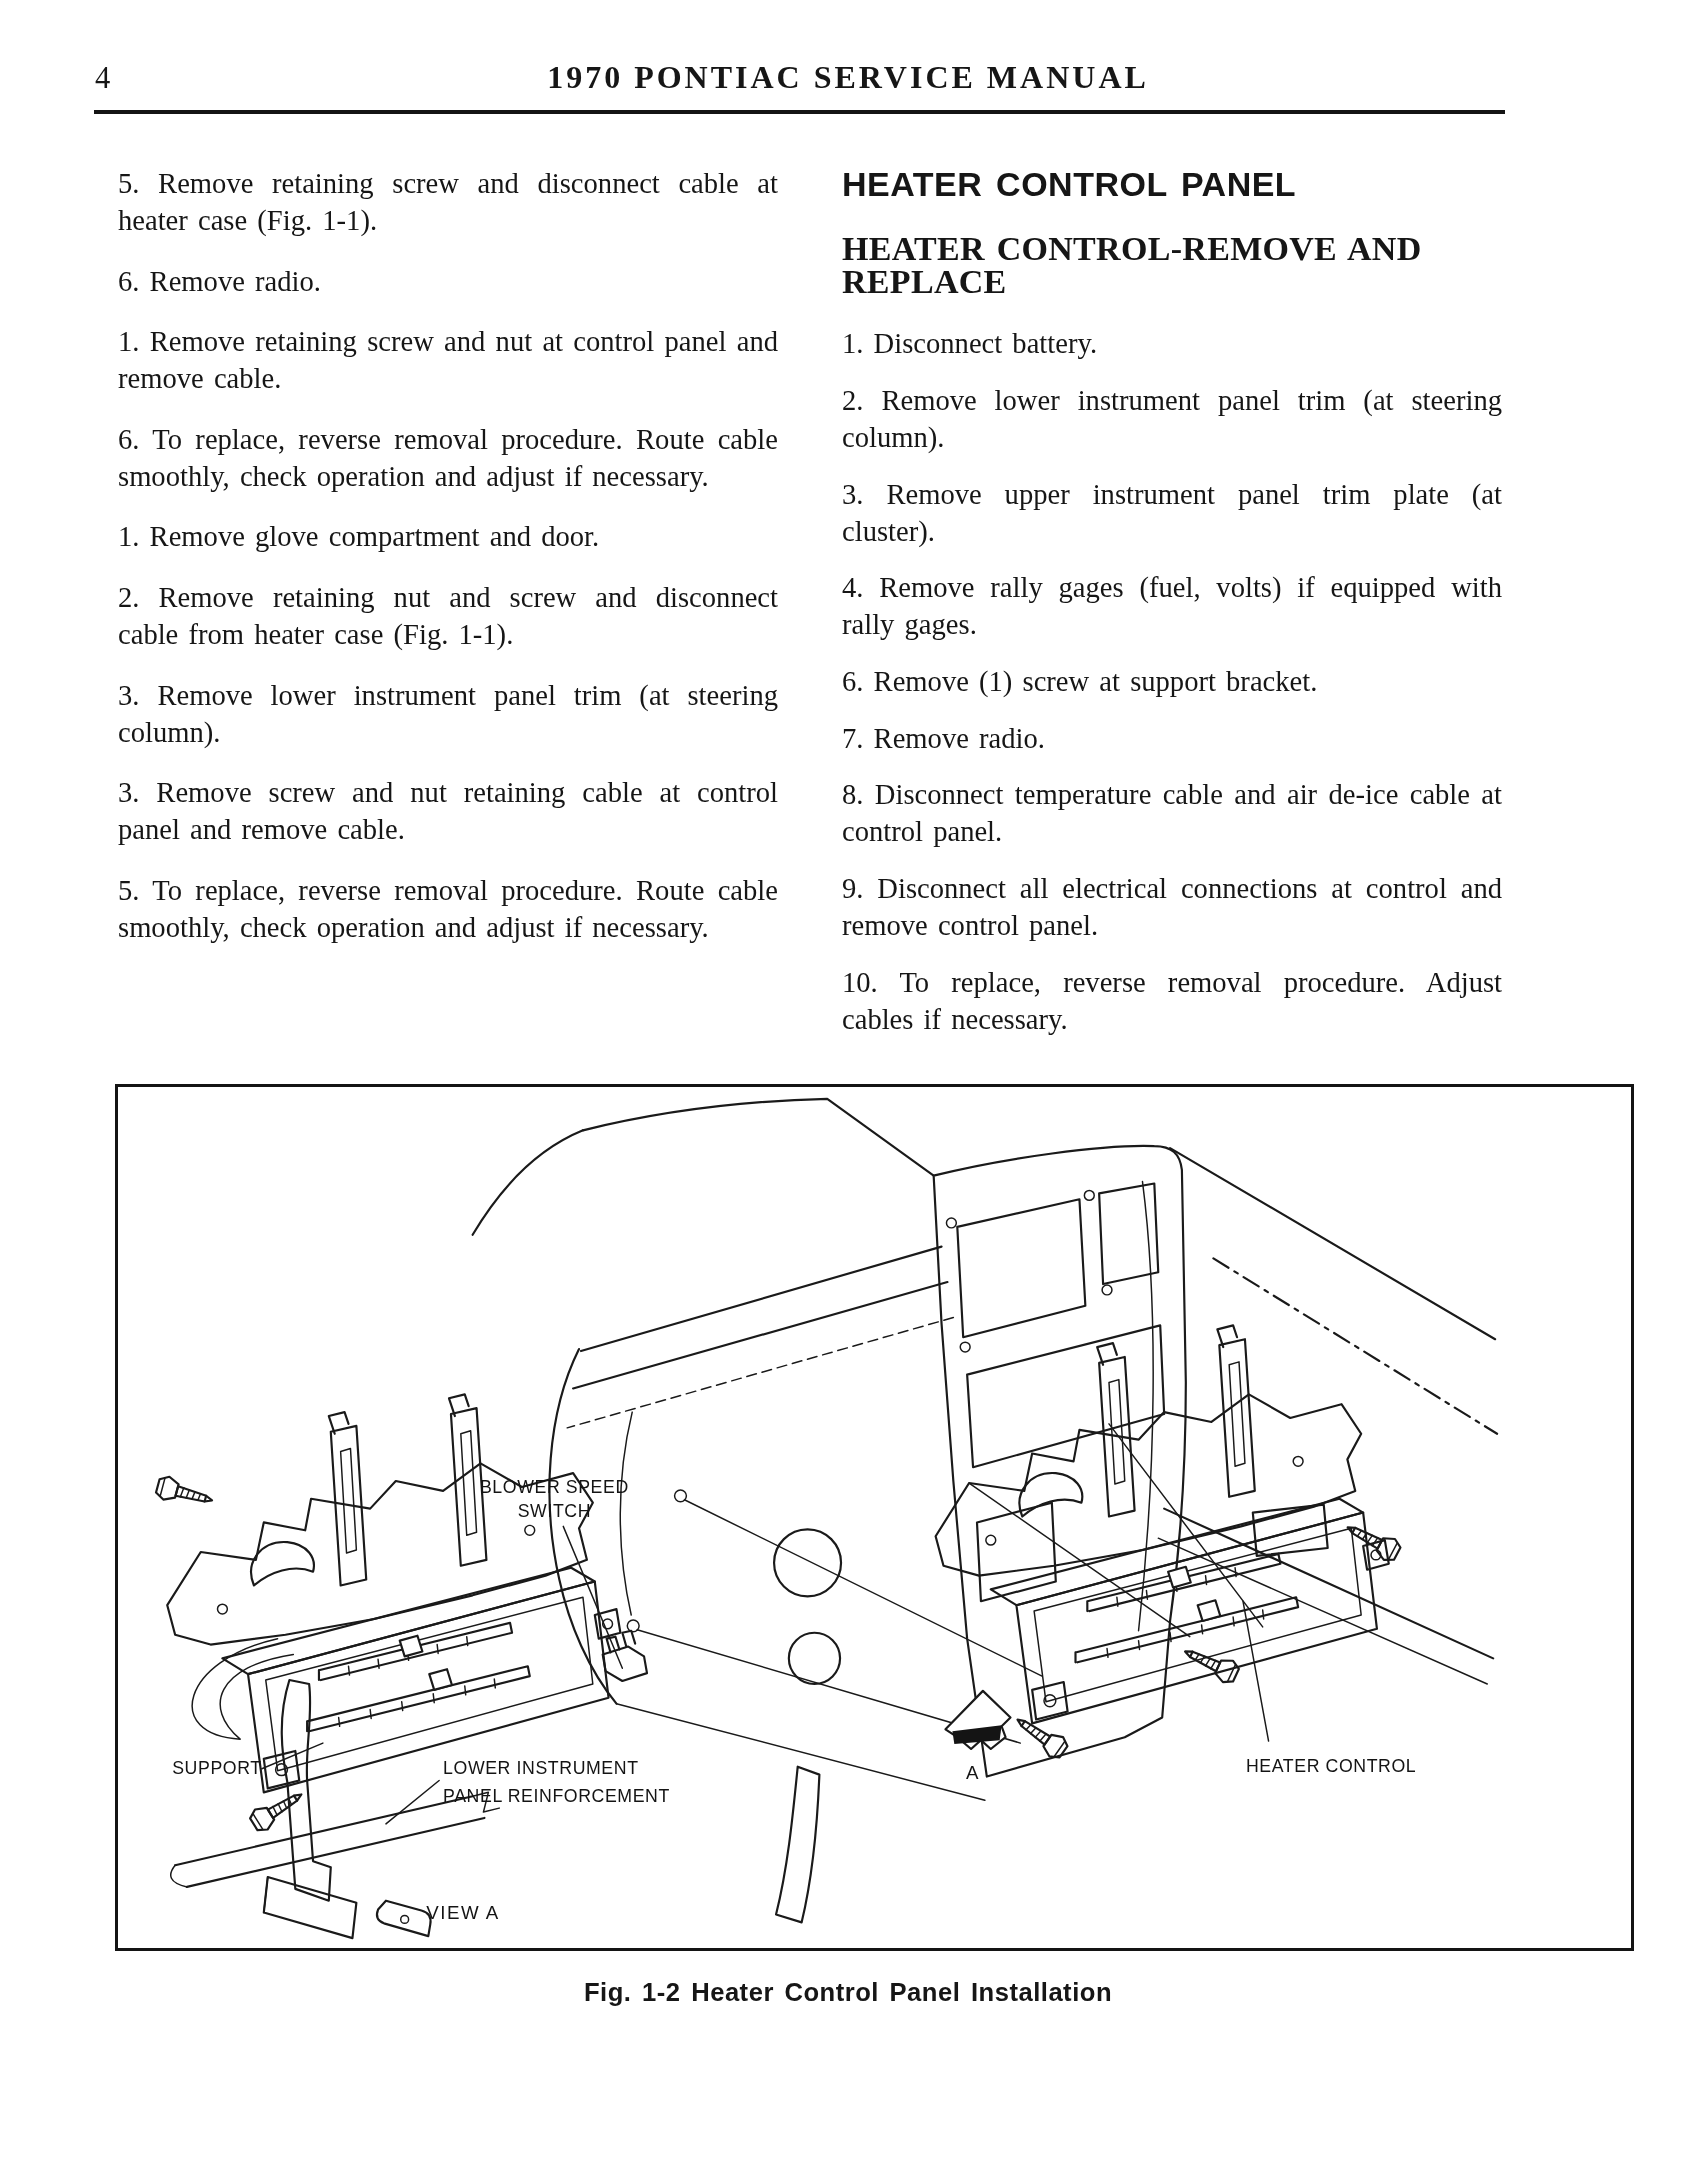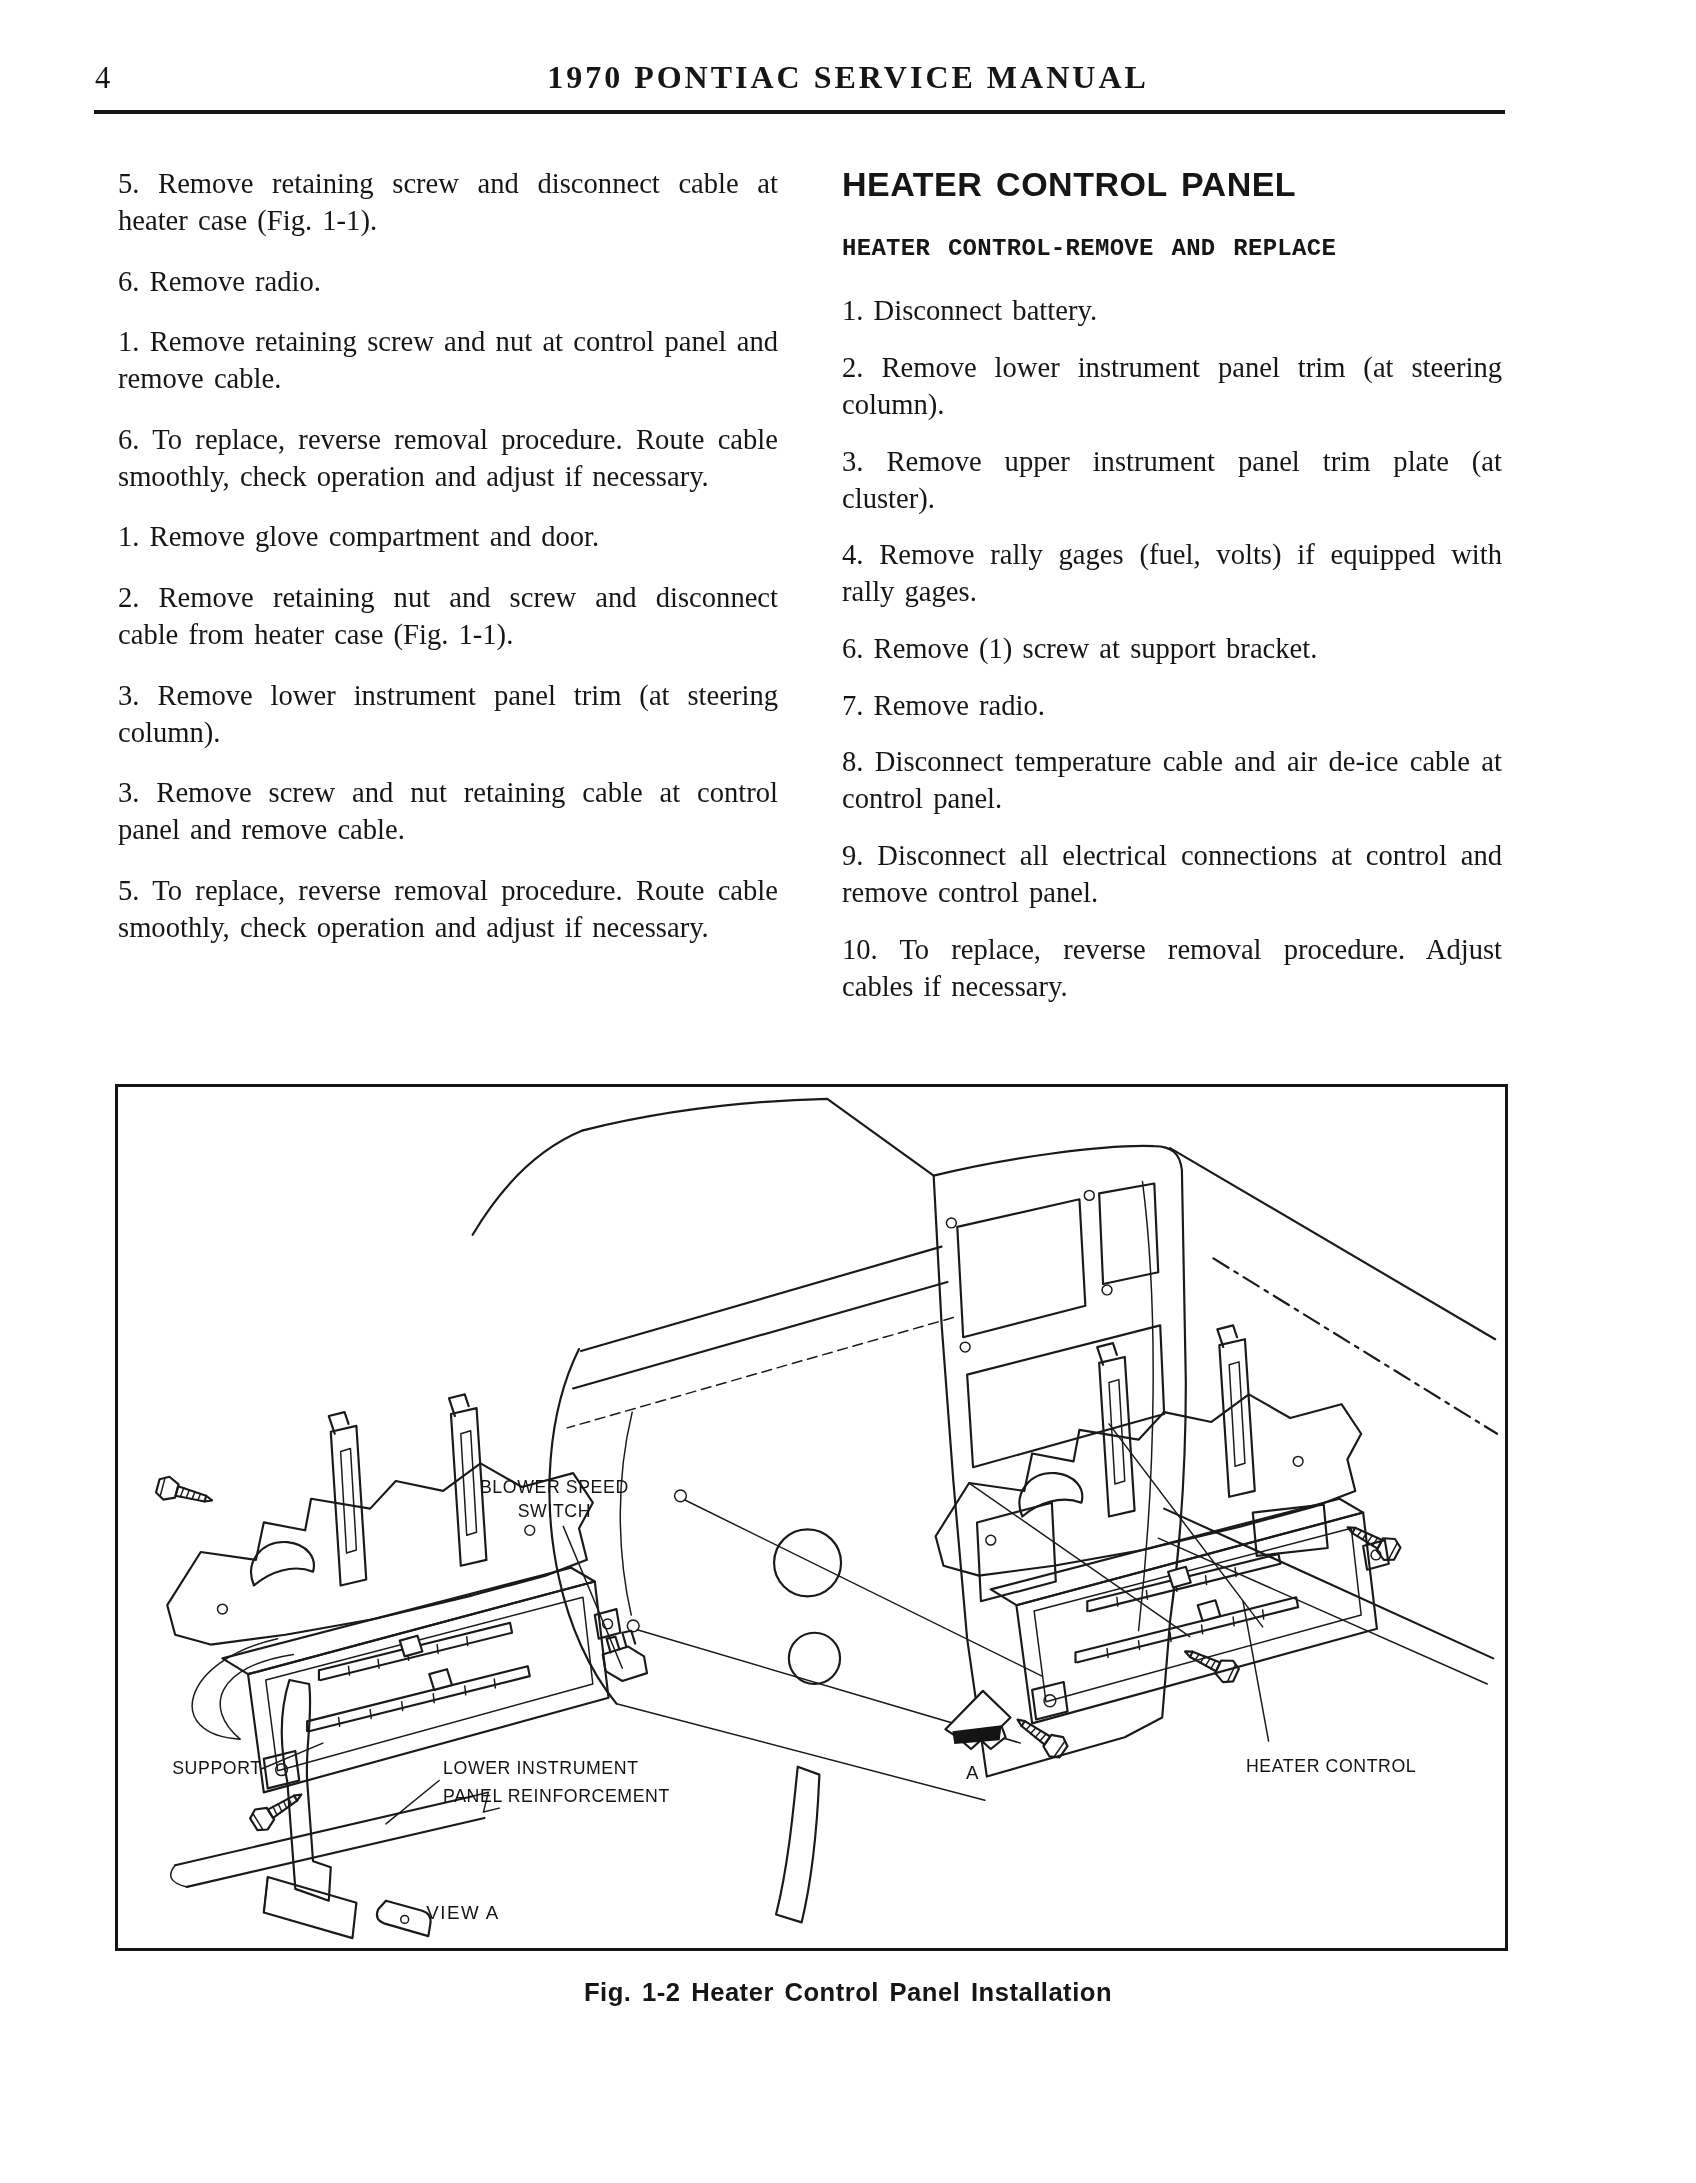--- a/index.html
+++ b/index.html
@@ -10,25 +10,25 @@
           font-size:32px;letter-spacing:3px;}
   .hrule{position:absolute;left:94px;top:110px;width:1411px;height:3.9px;background:#141414;}
   .col{position:absolute;top:165px;width:660px;font-size:28.6px;line-height:37px;
        text-align:justify;word-spacing:3px;}
   .col-left{left:118px;}
   .col-right{left:842px;}
   .col p{margin:0 0 23.6px 0;}
   .col-right p{margin-bottom:19.7px;}
   h2.main-head{font-family:"Liberation Sans",sans-serif;font-weight:bold;font-size:34px;
        letter-spacing:0.5px;margin:0 0 27.6px 0;line-height:39px;text-align:left;word-spacing:3.9px;}
-  h3.sub-head{font-family:Liberation Mono, monospace;font-weight:bold;font-size:24px;
+  h3.sub-head{font-family:Liberation Serif, serif;font-weight:bold;font-size:34px;
        letter-spacing:0.3px;margin:3.9px 0 27.6px 0;line-height:33px;text-align:left;word-spacing:3px;}
   h3.sec-head{font-family:"Liberation Sans",sans-serif;font-weight:bold;font-size:28.6px;
        letter-spacing:0.5px;margin:13.8px 0 27.6px 0;line-height:33px;text-align:left;word-spacing:3px;}
-  .figure{position:absolute;left:115px;top:1084px;width:1393px;height:867px;
+  .figure{position:absolute;left:115px;top:1084px;width:1519px;height:867px;
           border:3px solid #141414;box-sizing:border-box;background:#fff;}
   .figure svg{position:absolute;left:0;top:0;}
   .caption{position:absolute;left:0;right:0;top:1978px;text-align:center;
            font-family:"Liberation Sans",sans-serif;font-weight:600;font-size:25.6px;
            letter-spacing:0.5px;word-spacing:3px;}
   
   .ln{fill:none;stroke:#1a1a1a;stroke-width:2.2;stroke-linejoin:round;stroke-linecap:round;}
   .thin{fill:none;stroke:#1a1a1a;stroke-width:1.5;stroke-linejoin:round;stroke-linecap:round;}
   .fillb{fill:#141414;stroke:none;}
   .fillw{fill:#ffffff;stroke:#1a1a1a;stroke-width:2.2;stroke-linejoin:round;}

